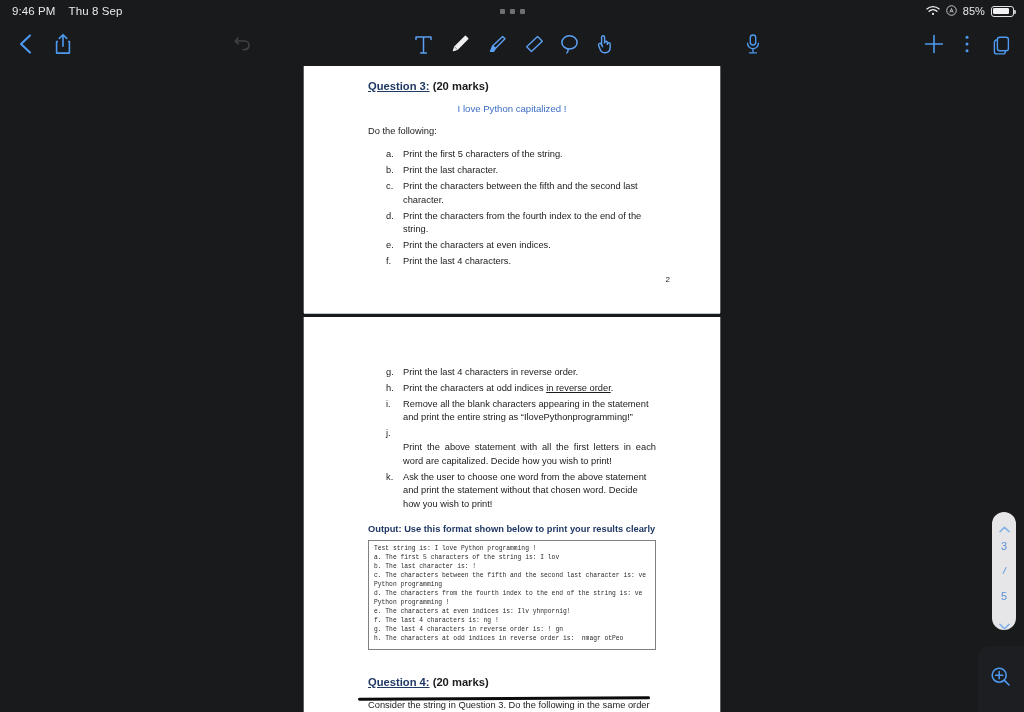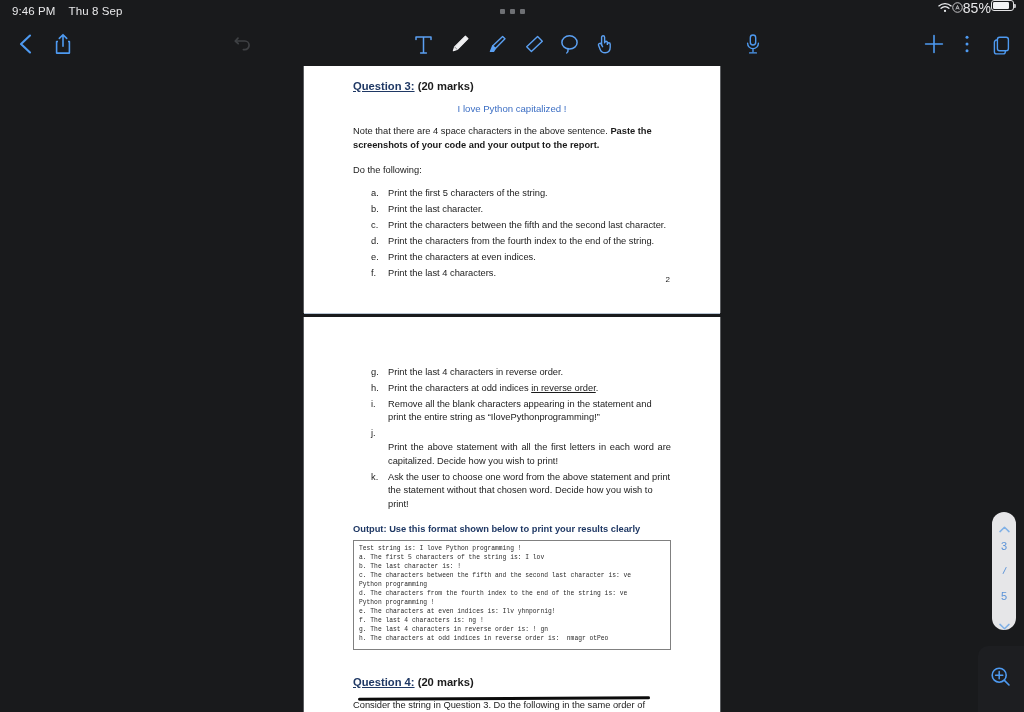--- a/index.html
+++ b/index.html
@@ -16,21 +16,21 @@
     position: absolute; top: 0; left: 0; width: 1024px; height: 22px;
     display: flex; align-items: center; color: #e8e8ea;
     font-size: 11.5px; letter-spacing: .1px;
   }
   .sb-left { display: flex; align-items: center; gap: 13px; padding-left: 12px; }
   .sb-center { position: absolute; left: 0; right: 0; top: 0; height: 22px;
                display: flex; align-items: center; justify-content: center; gap: 5px; }
   .dot { width: 5px; height: 5px; border-radius: 1px; background: #6e7074; }
   .sb-right {
     position: absolute; right: 10px; top: 0; height: 22px;
-    display: flex; align-items: flex-start; font-size: 14px; color: #e8e8ea;
+    display: flex; align-items: center; gap: 6px; font-size: 11px; color: #e8e8ea;
   }
   .battery {
     width: 23px; height: 11px; border: 1.3px solid #e3e3e5; border-radius: 3px;
     position: relative; padding: 1.2px;
   }
   .battery::after {
     content: ""; position: absolute; right: -3.2px; top: 3.4px;
     width: 1.8px; height: 4px; background: #bdbdc0; border-radius: 0 1px 1px 0;
   }
   .battery i { display: block; height: 100%; width: 85%; background: #f2f2f4; border-radius: 1.2px; }
@@ -53,21 +53,21 @@
   #page2 { top: 0px; height: 247px; }
   #page3 { top: 251px; height: 400px; }
   .page-sep {
     position: absolute; left: 304px; width: 416px; height: 4px; top: 247px;
     background: #191a1c;
   }
   .page-sep::after{
     content:""; position:absolute; left:0; right:0; top:0; height:1px; background:#b9c6d4;
   }
 
-  .content { padding: 0 49px; color: #1b1b1b; }
+  .content { padding: 0 64px; color: #1b1b1b; }
   .q-head { font-size: 11.2px; font-weight: 700; margin-bottom: 11px; }
   .q-head .qlabel { text-decoration: underline; color: #1f3864; }
   .q-head .marks { color: #1b1b1b; }
   .para { font-size: 9.3px; line-height: 1.45; margin-bottom: 10px; }
   .centered-blue {
     font-size: 9.6px; color: #3d6fc4; text-align: center;
     margin: 10px 0 11px 0; font-weight: 400;
   }
   .mixed { font-size: 9.3px; line-height: 1.5; margin-bottom: 11px; }
   .mixed b { font-weight: 700; }
@@ -274,23 +274,20 @@
     <div class="page" id="page2">
       <div class="content" style="padding-top:14px;">
         <div class="q-head">
           <span class="qlabel">Question 3:</span>
           <span class="marks">(20 marks)</span>
         </div>
 
 
         <div class="centered-blue">I love Python capitalized !</div>
 
-        <div class="mixed">
-          <span>Note that there are 4 space characters in the above sentence. </span><b>Paste the screenshots of your code and your output to the report.</b>
-        </div>
 
         <div class="para">Do the following:</div>
 
         <ol class="alpha">
           <li>
               <span class="mk">a.</span>
               <span class="tx">Print the first 5 characters of the string.</span>
             </li>
           <li>
               <span class="mk">b.</span>

